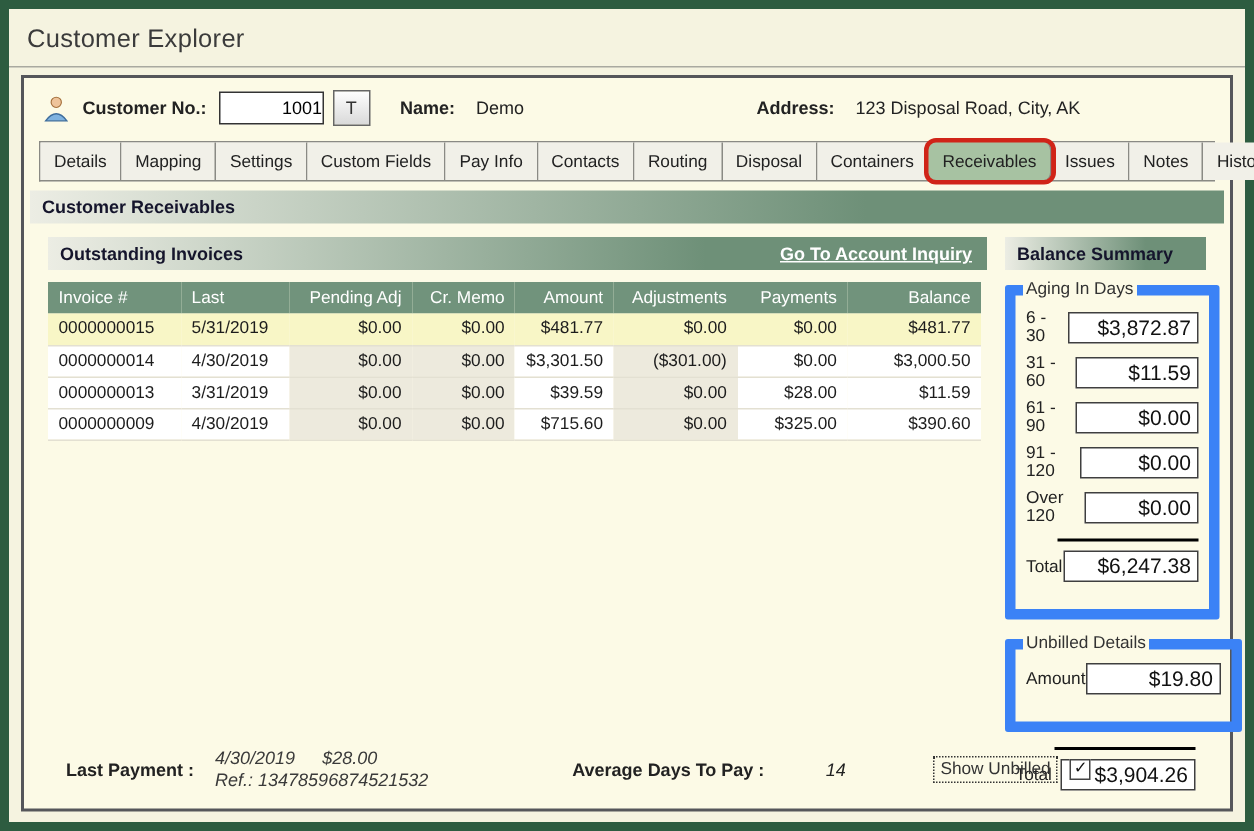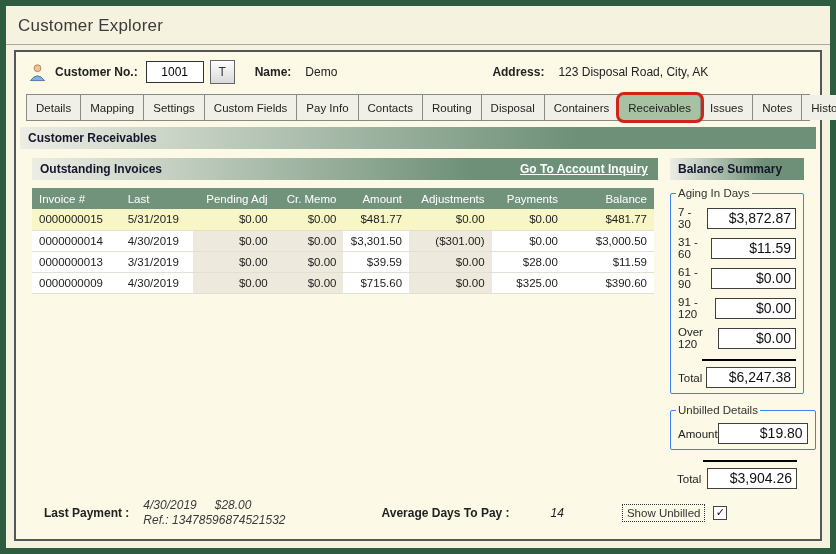--- a/index.html
+++ b/index.html
@@ -28,23 +28,23 @@
   }
 
   
   .cust-row {
     height: 40px; display: flex; align-items: center;
     padding-left: 12px; font-size: 12px; color: #222;
   }
   .cust-row .lbl { font-weight: bold; color: #222; }
   .person-icon { width: 19px; height: 19px; margin-right: 8px; flex: none; }
   .custno-input {
-    width: 58px; height: 22px; margin: 0 6px 1px 8px;
+    width: 70px; height: 22px; margin: 0 6px 1px 8px;
     border: 1px solid #333; background: #fff;
-    font-size: 12px; text-align: center;
+    font-size: 12px; text-align: right;
     font-family: "Liberation Sans", sans-serif;
   }
   .t-btn {
     width: 25px; height: 24px;
     border: 1px solid #666; background: linear-gradient(#fefefe, #d9d9d9);
     font-size: 12px; color: #333; cursor: default;
     font-family: "Liberation Sans", sans-serif;
   }
   .name-lbl { margin-left: 20px; }
   .name-val { margin-left: 14px; }
@@ -104,22 +104,22 @@
     background: #ffffff; border-bottom: 1px solid #e3e0d2;
     text-align: right; white-space: nowrap;
   }
   table.invoices td.l { text-align: left; }
   table.invoices td.shade { background: #edeadd; }
   table.invoices tr.hl td { background: #f8f6c6; }
 
   
   .bar-balance { margin-bottom: 7px; }
   fieldset {
-    border: 1px solid #3b82f6; border-radius: 2px;
-    margin: 0 0 10px 0; padding: 1px 7px 5px 7px;
+    border: 7px solid #3b82f6; border-radius: 2px;
+    margin: 0 0 10px 0; padding: 1px 7px 18px 7px;
   }
   legend { font-size: 11.5px; color: #333; padding: 0 2px; margin-left: -2px; }
   .sum-row {
     display: flex; justify-content: space-between; align-items: center;
     margin-top: 6px;
   }
   .sum-row .sl { font-size: 11.5px; color: #222; }
   .valbox {
     width: 90px; height: 21px; line-height: 19px;
     background: #fff; border: 1px solid #3f3f3f;
@@ -266,21 +266,21 @@
           </tbody>
         </table>
       </div>
 
       <div class="right-col">
         <div class="bar bar-balance">Balance Summary</div>
 
         <fieldset>
           <legend>Aging In Days</legend>
           <div class="sum-row">
-            <span class="sl">7 - 30</span>
+            <span class="sl">6 - 30</span>
             <span class="valbox">$3,872.87</span>
           </div>
           <div class="sum-row">
             <span class="sl">31 - 60</span>
             <span class="valbox">$11.59</span>
           </div>
           <div class="sum-row">
             <span class="sl">61 - 90</span>
             <span class="valbox">$0.00</span>
           </div>

